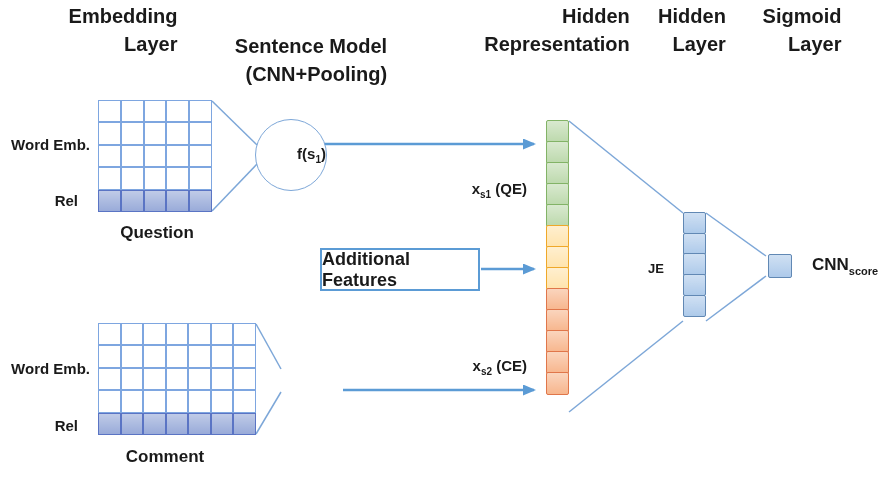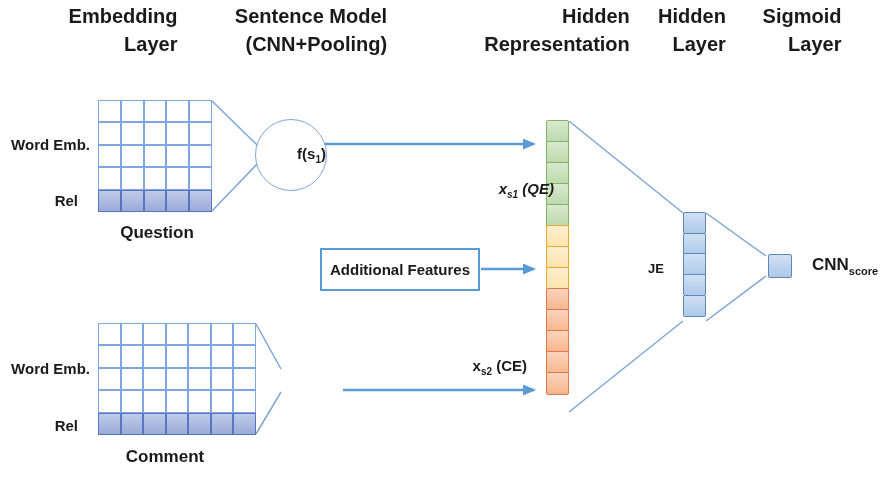--- a/index.html
+++ b/index.html
@@ -5,21 +5,21 @@
   html,body{margin:0;padding:0;background:#fff;}
   body{font-family:"Liberation Sans",sans-serif;color:#1a1a1a;}
   .canvas{position:relative;width:880px;height:478px;background:#fff;overflow:hidden;}
   svg.wires{position:absolute;left:0;top:0;pointer-events:none;}
   .wire{stroke:var(--line);stroke-width:1.5;fill:none;}
   .arrowline{stroke:var(--arrow);stroke-width:2.4;fill:none;}
   .arrowhead-fill{fill:var(--arrow);}
 
   .hdr{position:absolute;top:2px;transform:translateX(-50%);text-align:right;
        font-weight:bold;font-size:20px;line-height:28px;white-space:nowrap;}
-  #hdr-embedding{left:123px;} #hdr-sentence{left:311px;} #hdr-joint{left:557px;}
+  #hdr-embedding{left:123px;} #hdr-sentence{left:311px;margin-top:30px;} #hdr-joint{left:557px;}
   #hdr-hidden{left:692px;} #hdr-sigmoid{left:802px;}
 
   .matrix{position:absolute;display:grid;}
   #question-matrix{left:98px;top:100px;width:114px;height:112px;}
   #comment-matrix{left:98px;top:323px;width:158px;height:112px;}
   .mcell{border:1px solid var(--grid-border);background:#fff;}
   .mcell.rel{background-color:var(--rel-fill);border:1px solid var(--rel-border);
              background-image:linear-gradient(rgba(255,255,255,.38),rgba(255,255,255,0));}
 
   .rowlabel{position:absolute;transform:translate(-100%,-50%);font-size:15px;font-weight:600;white-space:nowrap;}
@@ -36,27 +36,27 @@
   #hidden-col{left:683px;top:212px;width:23px;}
   .vcell{width:23px;height:22.5px;box-sizing:border-box;border:1.5px solid;border-radius:2px;
          margin-top:-1.5px;background-image:linear-gradient(rgba(255,255,255,.45),rgba(255,255,255,.05));}
   .vcell:first-child{margin-top:0;}
   .vcell.green{background-color:var(--green-fill);border-color:var(--green-border);}
   .vcell.yellow{background-color:var(--yellow-fill);border-color:var(--yellow-border);}
   .vcell.orange{background-color:var(--orange-fill);border-color:var(--orange-border);}
   .vcell.blue{background-color:var(--blue-fill);border-color:var(--blue-border);height:22.2px;}
 
   .xlabel{position:absolute;transform:translate(-100%,-50%);font-weight:bold;font-size:15px;white-space:nowrap;}
-  #xs1-label{left:554px;top:190px;font-style:italic;} #xs2-label{left:527px;top:367px;}
+  #xs1-label{left:527px;top:190px;} #xs2-label{left:527px;top:367px;}
   #je-label{left:664px;top:268px;transform:translate(-100%,-50%);position:absolute;
             font-weight:bold;font-size:13px;}
 
   #addfeat-box{position:absolute;left:320px;top:248px;width:160px;height:43px;box-sizing:border-box;
                border:2px solid var(--box-border);background:#fff;display:flex;align-items:center;
-               justify-content:center;font-size:15px;font-weight:600;}
+               justify-content:center;font-size:18px;font-weight:600;}
 
   #sigmoid-node{position:absolute;left:768px;top:254px;width:24px;height:24px;box-sizing:border-box;
                 border:1.5px solid var(--blue-border);border-radius:2px;background-color:var(--blue-fill);
                 background-image:linear-gradient(rgba(255,255,255,.45),rgba(255,255,255,.05));}
   #cnnscore-label{position:absolute;left:812px;top:266px;transform:translateY(-50%);
                   font-weight:bold;font-size:17px;white-space:nowrap;}
   #cnnscore-label sub{font-size:11px;font-weight:bold;}
 </style>
 </head>
 <body>

